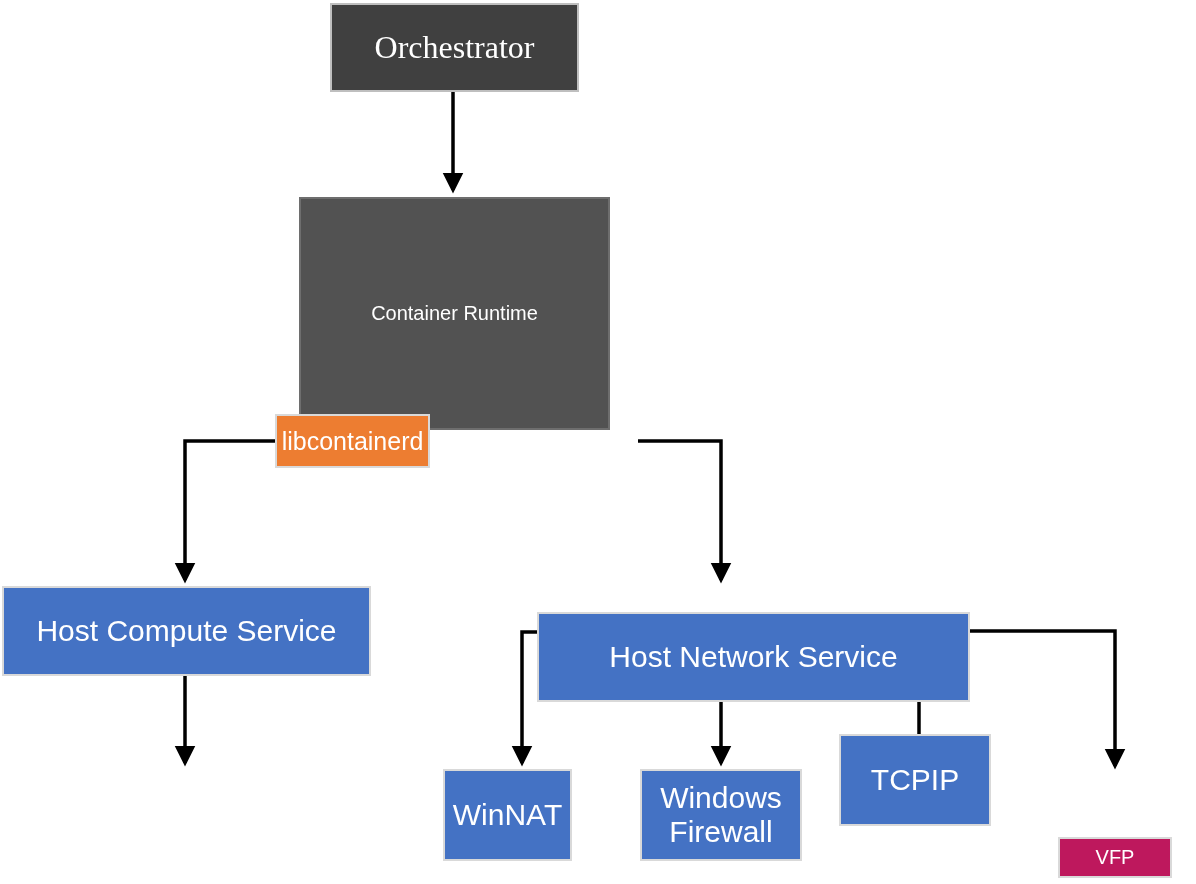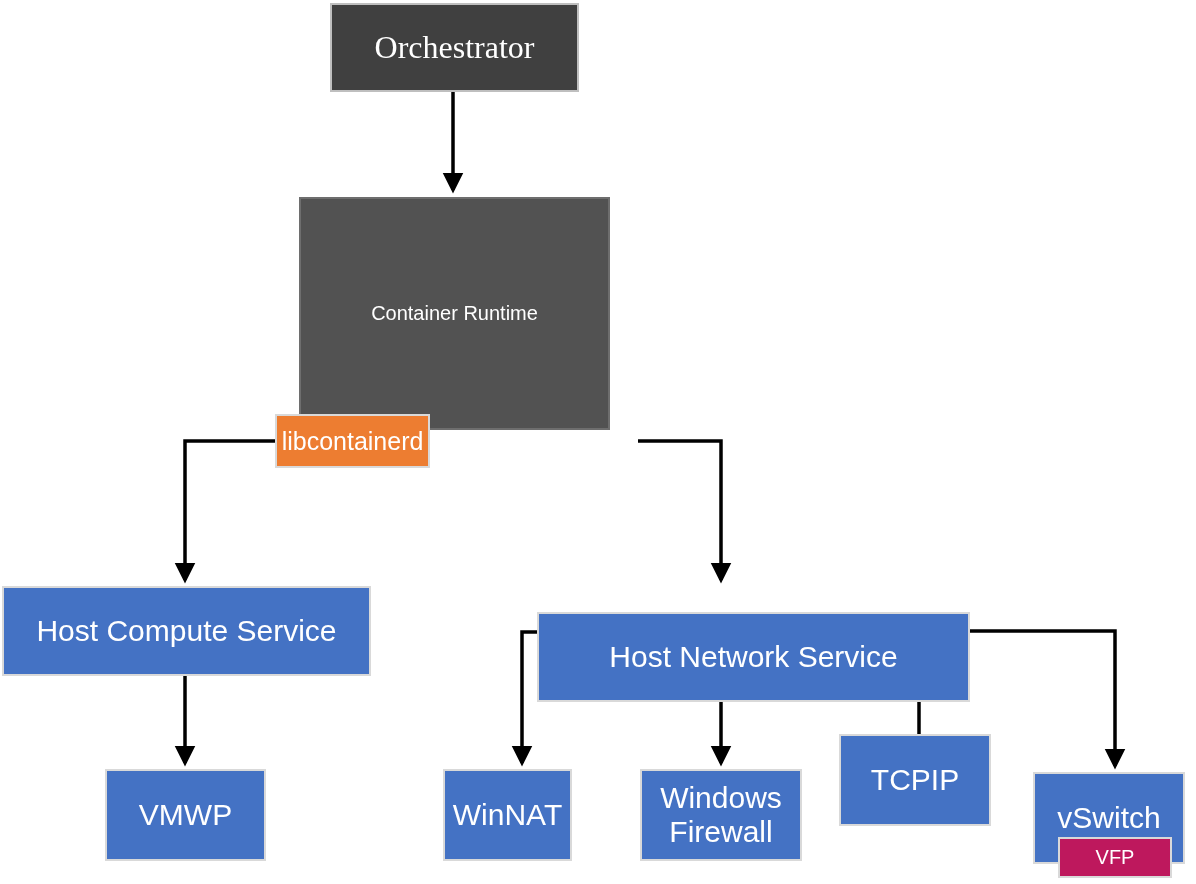--- a/index.html
+++ b/index.html
@@ -71,37 +71,31 @@
 
 
   <div class="node node-blue" style="left:2px; top:586px; width:369px; height:90px;">
     <span class="node-label">Host Compute Service</span>
   </div>
 
   <div class="node node-blue" style="left:537px; top:612px; width:433px; height:90px;justify-content:center;">
     <span class="node-label">Host Network Service</span>
   </div>
 
-  <div class="node node-blue" style="left:105px; top:769px; width:161px; height:92px;">
-    <span class="node-label">VMWP</span>
-  </div>
 
   <div class="node node-blue" style="left:443px; top:769px; width:129px; height:92px;">
     <span class="node-label">WinNAT</span>
   </div>
 
   <div class="node node-blue" style="left:640px; top:769px; width:162px; height:92px;">
     <span class="node-label" style="max-width:130px;">Windows Firewall</span>
   </div>
 
   <div class="node node-blue" style="left:839px; top:734px; width:152px; height:92px;">
     <span class="node-label">TCPIP</span>
   </div>
 
-  <div class="node node-blue" style="left:1033px; top:772px; width:152px; height:92px;">
-    <span class="node-label">vSwitch</span>
-  </div>
 
   <div class="node node-orange-sm" style="left:1058px; top:837px; width:114px; height:41px;">
     <span class="node-label">VFP</span>
   </div>
 
 </div>
 
 </body></html>

